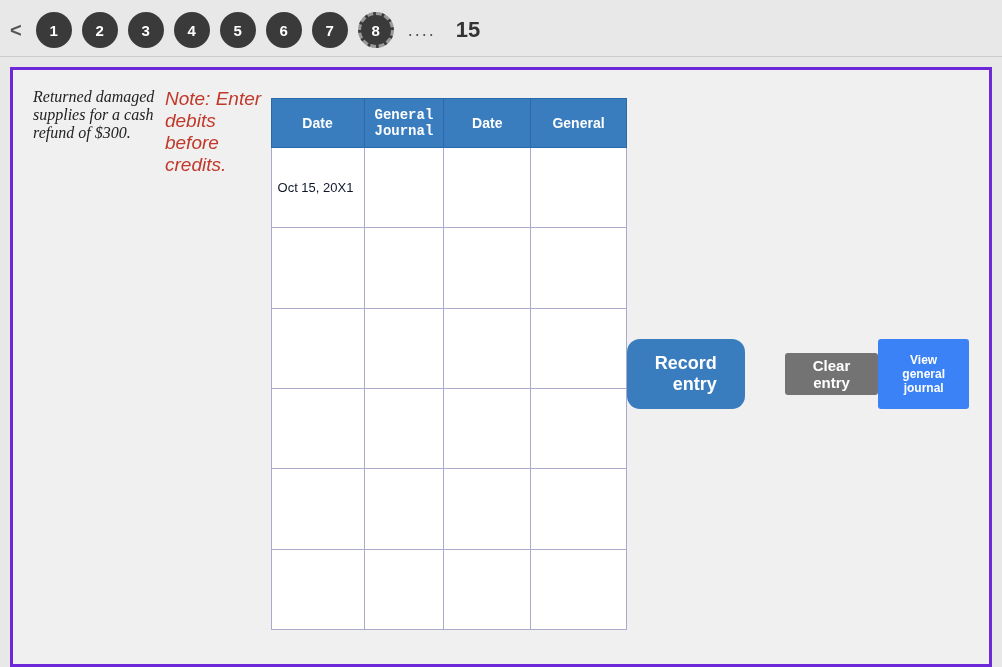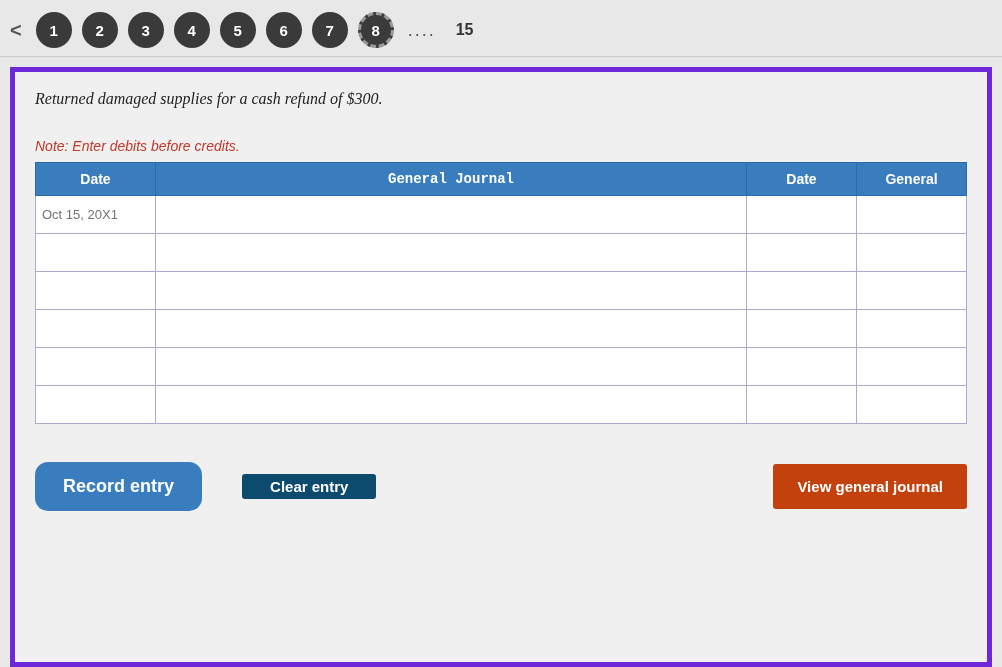--- a/index.html
+++ b/index.html
@@ -60,58 +60,58 @@
     }
 
     .nav-dots {
       font-size: 18px;
       color: #555;
       letter-spacing: 2px;
       margin: 0 4px;
     }
 
     .nav-number {
-      font-size: 16px;
+      font-size: 22px;
       color: #333;
       font-weight: bold;
       margin-left: 6px;
       text-align: right;
     }
 
     
     .content-area {
       background: #f0f0f0;
       margin: 10px 10px 0 10px;
-      border: 5px solid #6d28d9;
+      border: 3px solid #6d28d9;
       padding: 18px 20px 14px 20px;
       flex: 1;
       display: flex;
-      flex-direction: column;
     }
 
     .question-text {
       font-size: 16px;
       color: #222;
       font-style: italic;
       margin-bottom: 30px;
       font-family: 'Times New Roman', serif;
     }
 
     .note-text {
-      font-size: 14px;
+      font-size: 19px;
       color: #c0392b;
       font-style: italic;
       margin-bottom: 8px;
     }
 
     
     .journal-table {
       width: 100%;
       border-collapse: collapse;
       margin-bottom: 20px;
+      margin-top: 10px;
     }
 
     .journal-table thead tr {
       background: #3a7dbf;
       color: white;
     }
 
     .journal-table thead th {
       padding: 8px 10px;
       font-size: 14px;
@@ -138,21 +138,21 @@
 
     .journal-table tbody tr {
       background: white;
     }
 
     .journal-table tbody td {
       border: 1px solid #aac;
       height: 38px;
       padding: 2px 6px;
       font-size: 13px;
-      color: #737373;
+      color: #0f172a;
     }
 
     .journal-table tbody td.date-cell {
       width: 120px;
     }
 
     .journal-table tbody td.journal-cell {
       
     }
 
@@ -178,36 +178,36 @@
       padding: 14px 28px;
       font-size: 18px;
       font-weight: bold;
       cursor: pointer;
       border-radius: 13px;
       margin-right: 20px;
       text-align: right;
     }
 
     .btn-clear {
-      background: #0c4a6e;
+      background: #737373;
       color: white;
       border: none;
       padding: 4px 28px;
       font-size: 15px;
       font-weight: bold;
       cursor: pointer;
       border-radius: 3px;
     }
 
     .btn-view {
-      background: #c2410c;
+      background: #3b82f6;
       color: white;
       border: none;
       padding: 14px 24px;
-      font-size: 15px;
+      font-size: 12px;
       font-weight: bold;
       cursor: pointer;
       border-radius: 3px;
       margin-left: auto;
     }
 
     .spacer { flex: 1; }
   </style>
 </head>
 <body>

